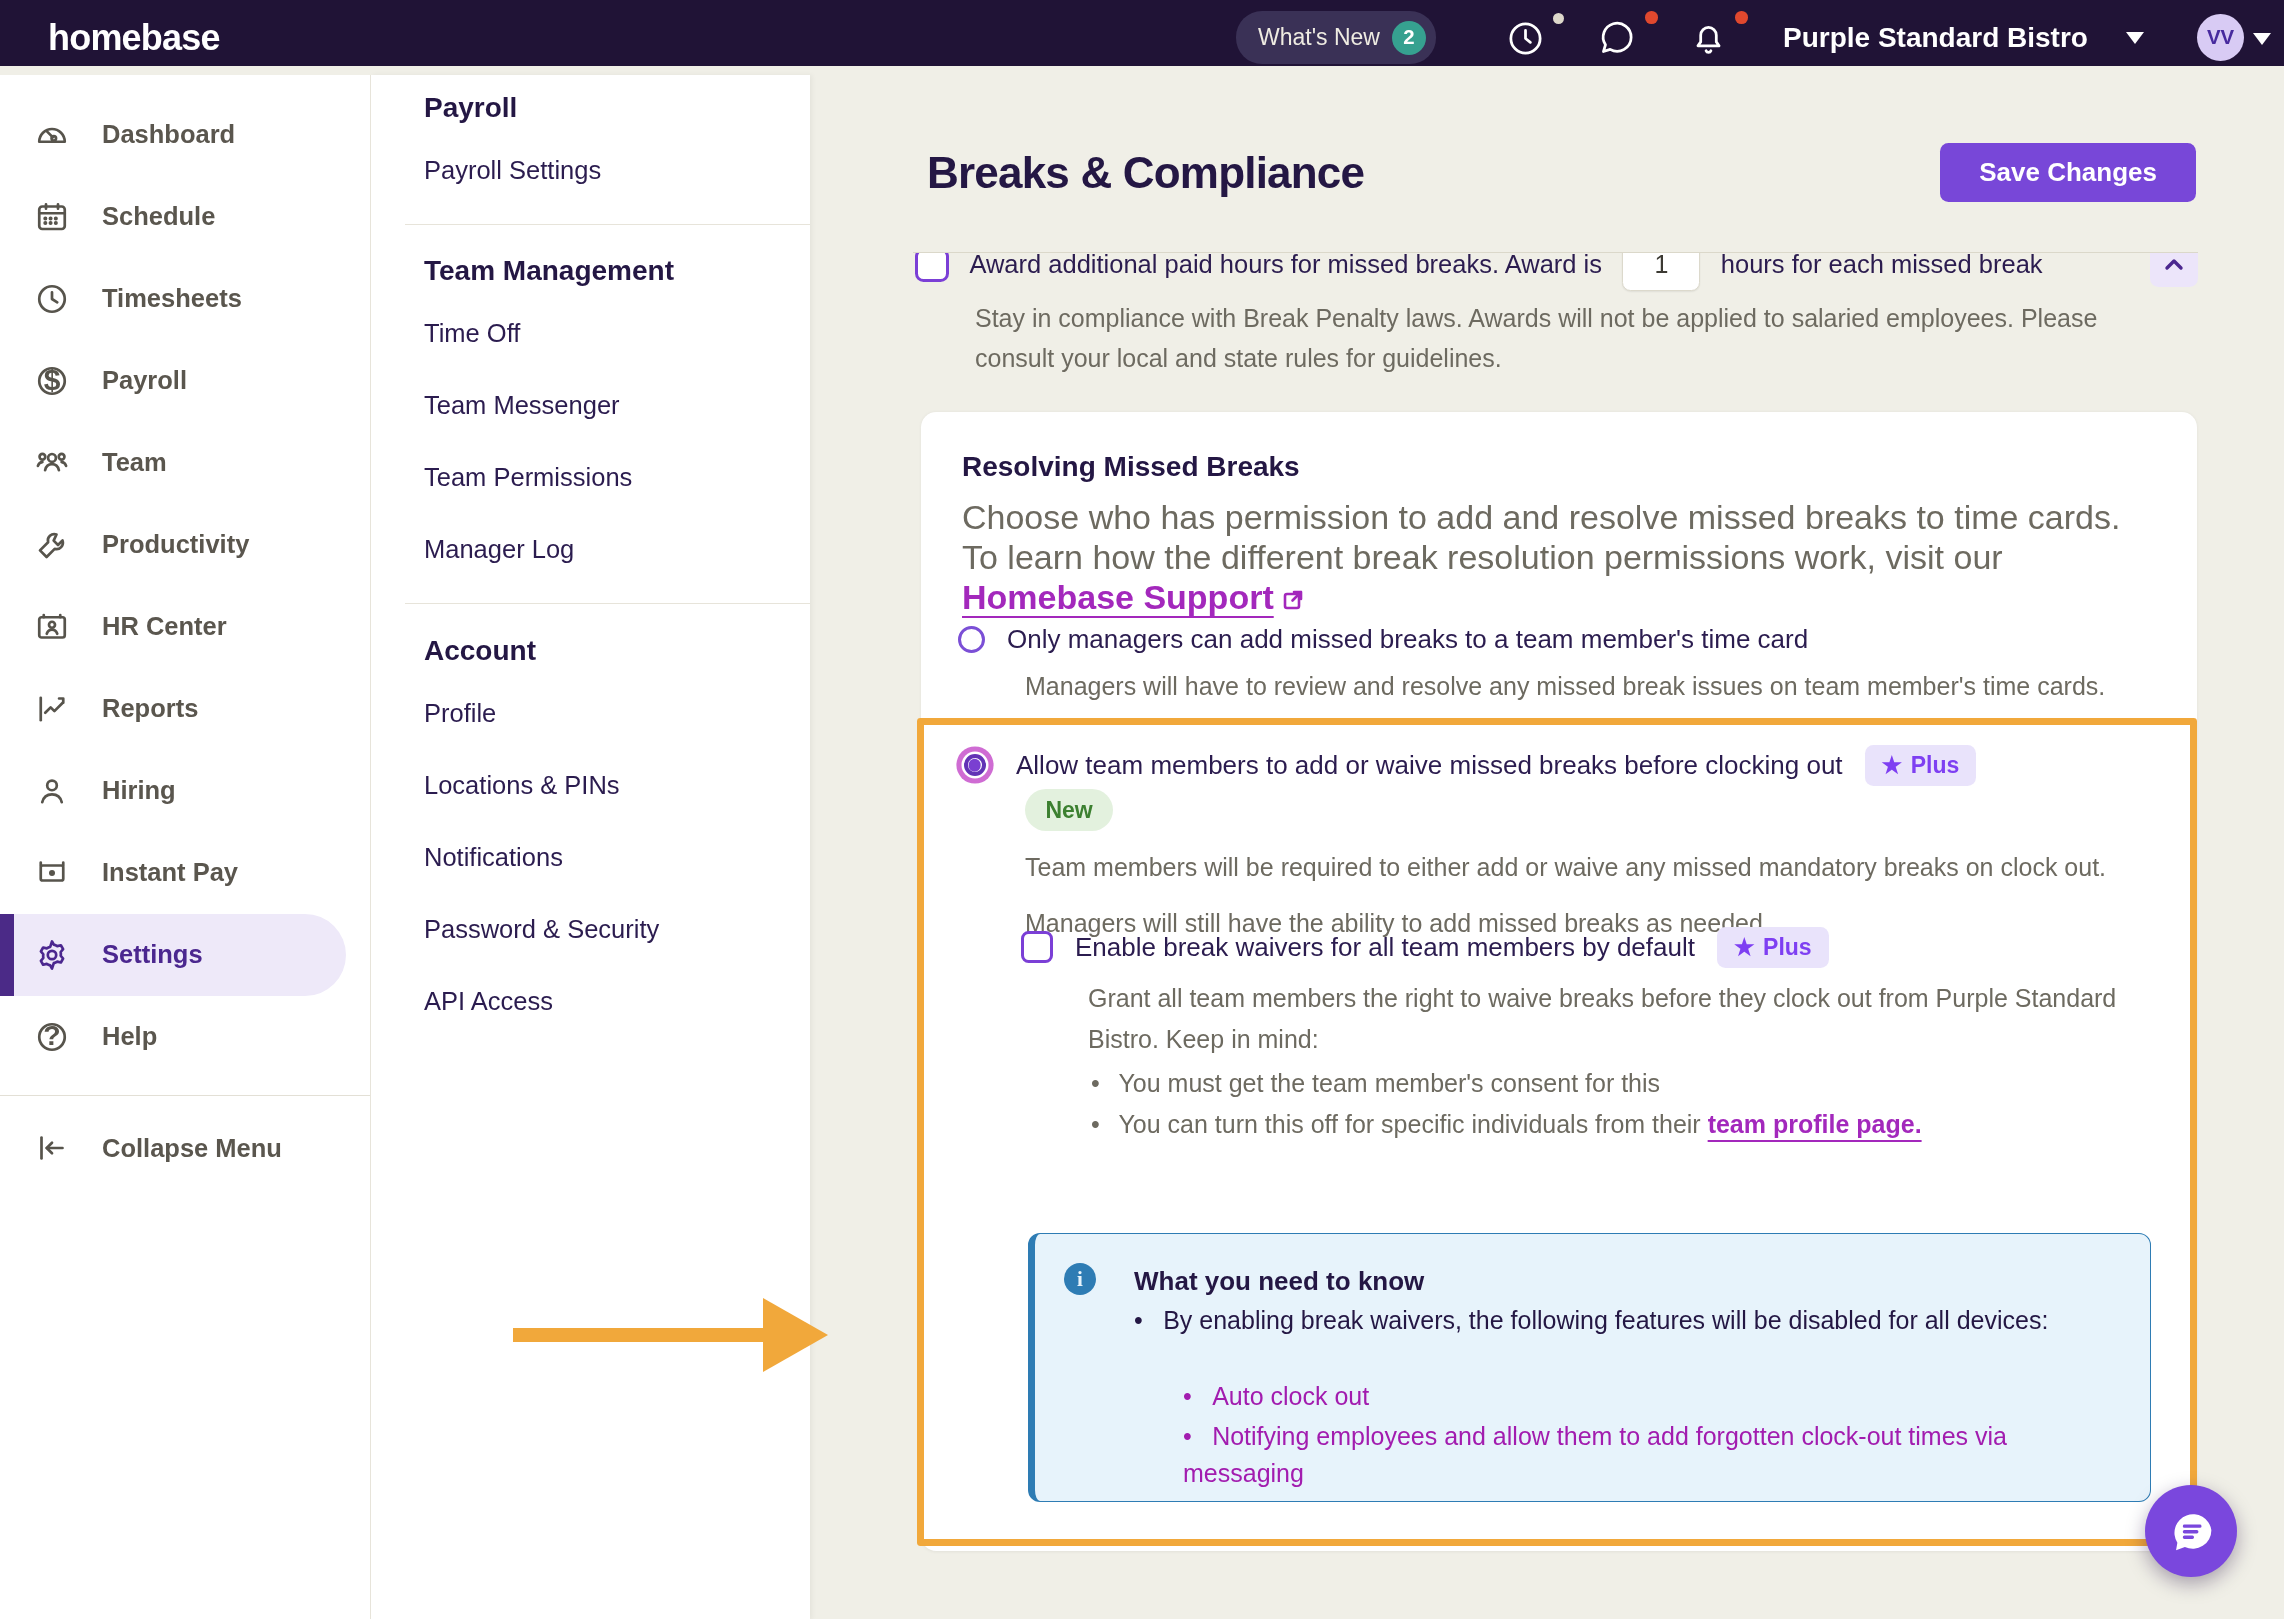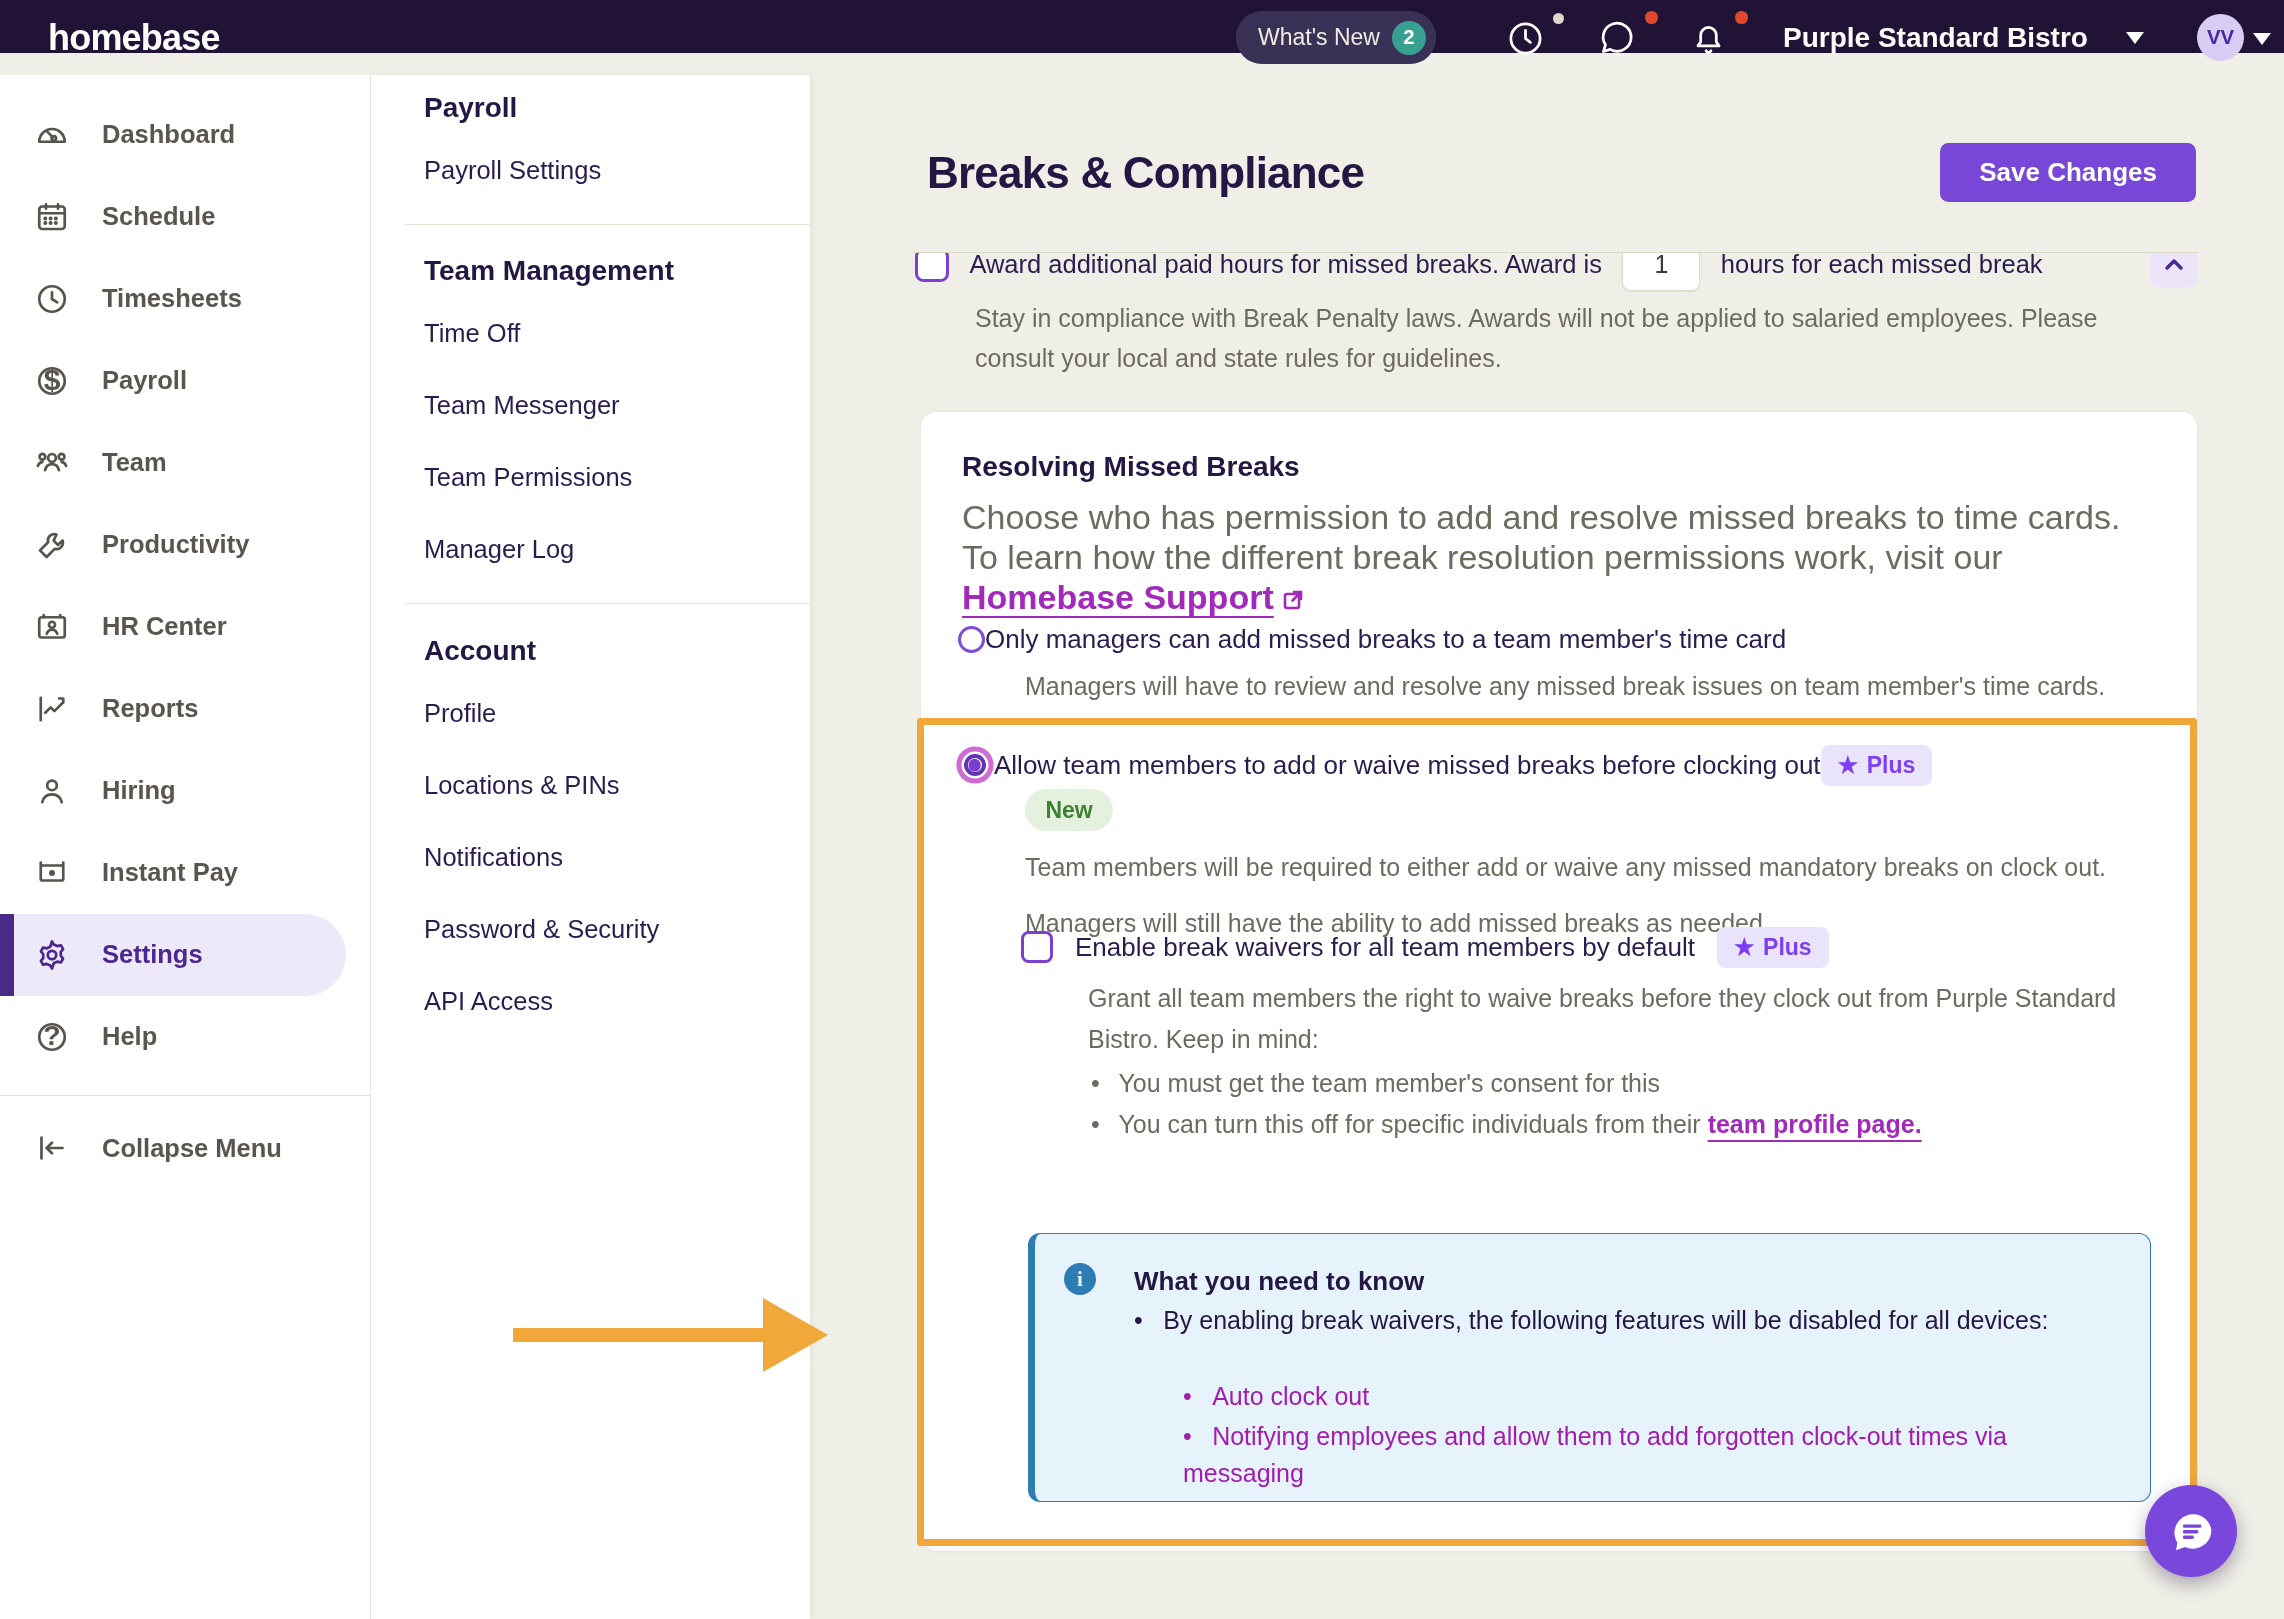--- a/index.html
+++ b/index.html
@@ -1,21 +1,21 @@
 <!DOCTYPE html>
 <html style="font-size:13.6px"><head>
 <meta charset="utf-8">
 <style>
   html,body{margin:0;padding:0;background:#d8d6cd;}
   *{box-sizing:border-box;}
   .screen{position:relative;width:2284px;height:1620px;overflow:hidden;
           font-family:"Liberation Sans",sans-serif;background:#f0efe7;color:#241744;}
 
   
-  .topbar{position:absolute;left:0;top:0;width:2284px;height:53px;background:#201336;z-index:30;}
+  .topbar{position:absolute;left:0;top:0;width:2284px;height:66px;background:#201336;z-index:30;}
   .brand{position:absolute;left:48px;top:0;height:75px;line-height:75px;color:#fff;
          font-size:36px;font-weight:bold;letter-spacing:-0.8px;}
   .whatsnew{position:absolute;left:1236px;top:11px;height:53px;border-radius:26px;
             background:#3a3156;display:flex;align-items:center;padding:0 10.2px 0 22px;gap:12px;cursor:pointer;}
   .whatsnew .wn-label{color:#efece2;font-size:23px;}
   .wn-badge{width:34px;height:34px;border-radius:50%;background:#36a190;color:#fff;
             font-size:20.4px;font-weight:bold;display:flex;align-items:center;justify-content:center;}
   .tb-icon{position:absolute;top:18.7px;width:39px;height:39px;}
   .tb-icon svg{width:39px;height:39px;stroke:#fff;fill:none;stroke-width:1.7;stroke-linecap:round;stroke-linejoin:round;}
   .dot{position:absolute;border-radius:50%;}
@@ -87,21 +87,21 @@
   .card-title{position:absolute;left:41px;top:39px;font-size:28px;font-weight:bold;color:#241744;}
   .card-desc{position:absolute;left:41px;top:85px;width:1198px;font-size:34px;line-height:40px;color:#6d6a60;}
   a.link-magenta{color:#a328bc;font-weight:bold;text-decoration:underline;text-underline-offset:6.8px;
                  text-decoration-thickness:2.1px;cursor:pointer;}
   a.link-purple{color:#6f3ad8;font-weight:bold;text-decoration:underline;text-underline-offset:6.8px;
                 text-decoration-thickness:2.1px;cursor:pointer;}
   .ext-ic{display:inline-block;vertical-align:-2.5px;margin-left:6.8px;}
   .ext-ic svg{width:24px;height:24px;stroke:#a328bc;fill:none;stroke-width:2.6;
               stroke-linecap:round;stroke-linejoin:round;}
 
-  .opt-row{position:absolute;display:flex;align-items:center;}
+  .opt-row{position:absolute;display:flex;align-items:center;gap:22px;}
   .opt1{left:37px;top:212px;}
   .opt2{left:34px;top:333px;}
   .radio{width:27px;height:27px;border:3px solid #7b4fd6;border-radius:50%;background:#fff;
          flex:0 0 27px;cursor:pointer;}
   .radio.selected{position:relative;width:22px;height:22px;flex:0 0 22px;border:4.2px solid #6233b5;
                   margin:8.5px;box-shadow:0 0 0 2.5px #fff,0 0 0 7.6px #cf6cd3;}
   .radio.selected::after{content:"";position:absolute;left:50%;top:50%;width:12.7px;height:12.7px;
                   transform:translate(-50%,-50%);border-radius:50%;background:#7a3fd1;}
   .opt-label{font-size:26px;color:#2b1c4f;}
   .opt-sub{position:absolute;left:104px;font-size:25px;color:#6d6a60;}

